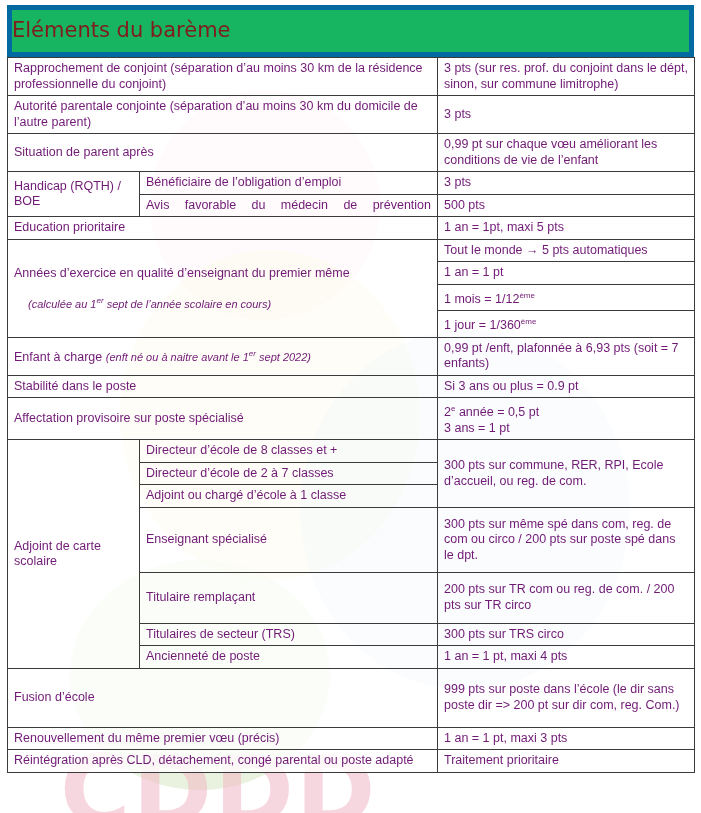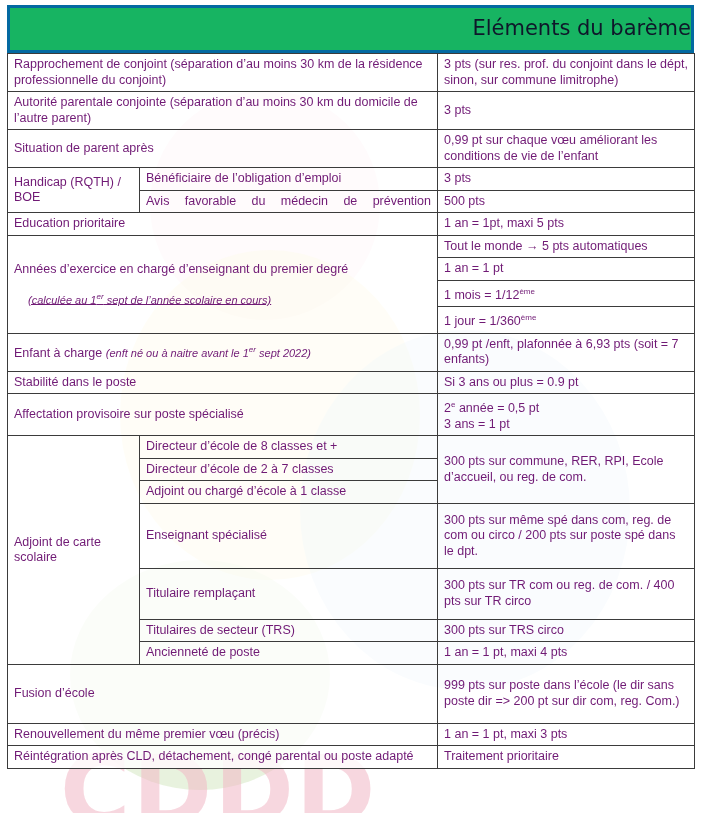--- a/index.html
+++ b/index.html
@@ -54,24 +54,24 @@
     font-family: "DejaVu Sans", sans-serif;
   }
   .sheet {
     position: relative;
     z-index: 2;
     width: 687px;
     margin: 5px auto 0 auto;
   }
   .header {
     background: #17b462;
-    color: #0f172a;
-    text-align: right;
+    color: #7f1d1d;
+    text-align: left;
     padding: 7px 0 9px 0;
-    border: 3px solid #0369a1;
+    border: 5px solid #0369a1;
   }
   .header .line {
     font-size: 21px;
     line-height: 26px;
     font-weight: normal;
     font-family: "DejaVu Sans", sans-serif;
   }
   table.barem {
     border-collapse: collapse;
     width: 100%;
@@ -172,22 +172,22 @@
         <td class="val white">500 pts</td>
       </tr>
 
       <tr>
         <td class="cat white" colspan="2">Education prioritaire</td>
         <td class="val white">1 an = 1pt, maxi 5 pts</td>
       </tr>
 
       <tr>
         <td class="cat white" colspan="2" rowspan="4">
-          <div>Années d’exercice en chargé d’enseignant du premier degré</div>
-          <div class="ital small" style="margin-top:12px;padding-left:14px;text-decoration:underline;">(calculée au 1<sup>er</sup> sept de l’année scolaire en cours)</div>
+          <div>Années d’exercice en qualité d’enseignant du premier même</div>
+          <div class="ital small" style="margin-top:12px;padding-left:14px;">(calculée au 1<sup>er</sup> sept de l’année scolaire en cours)</div>
         </td>
         <td class="val white">Tout le monde → 5 pts automatiques</td>
       </tr>
       <tr>
         <td class="val white">1 an = 1 pt</td>
       </tr>
       <tr>
         <td class="val white">1 mois = 1/12<sup>ème</sup></td>
       </tr>
       <tr>
@@ -223,21 +223,21 @@
       </tr>
       <tr>
         <td class="blue">Adjoint ou chargé d’école à 1 classe</td>
       </tr>
       <tr>
         <td class="blue" style="height:58px;">Enseignant spécialisé</td>
         <td class="val white">300 pts sur même spé dans com, reg. de com ou circo / 200 pts sur poste spé dans le dpt.</td>
       </tr>
       <tr>
         <td class="blue" style="height:44px;">Titulaire remplaçant</td>
-        <td class="val white">300 pts sur TR com ou reg. de com. / 400 pts sur TR circo</td>
+        <td class="val white">200 pts sur TR com ou reg. de com. / 200 pts sur TR circo</td>
       </tr>
       <tr>
         <td class="blue">Titulaires de secteur (TRS)</td>
         <td class="val white">300 pts sur TRS circo</td>
       </tr>
       <tr>
         <td class="blue">Ancienneté de poste</td>
         <td class="val white">1 an = 1 pt, maxi 4 pts</td>
       </tr>
 

